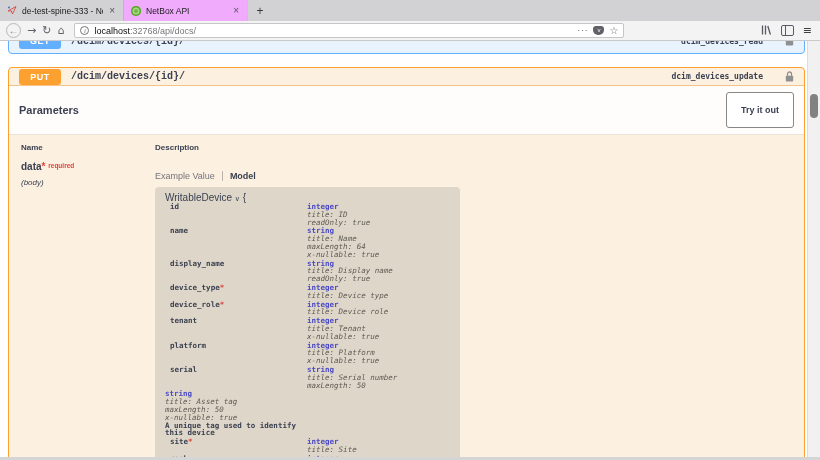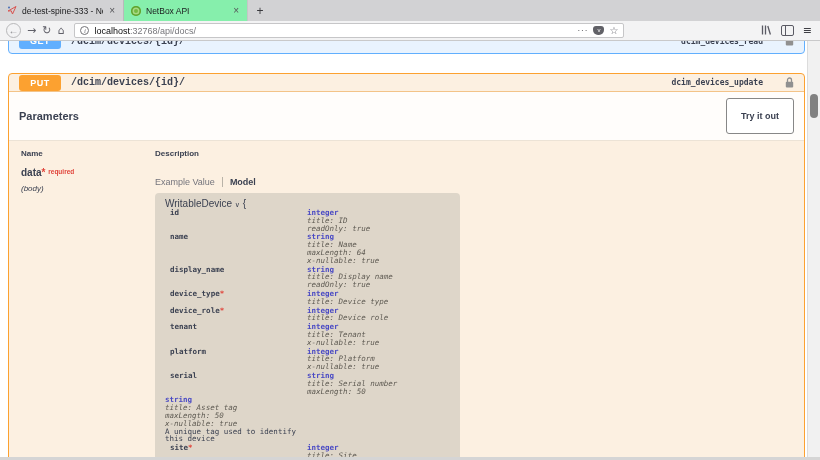--- a/index.html
+++ b/index.html
@@ -2,21 +2,21 @@
 <html style="--put-accent: #fca130; --get-accent: #61affe; --type-color: #4a4ac4; --required-red: #e0443a;"><head>
 <meta charset="utf-8">
 <style>
   * { margin:0; padding:0; box-sizing:border-box; }
   html,body { width:820px; height:460px; overflow:hidden; }
   body { font-family:"Liberation Sans", sans-serif; background:#fff; }
 
   
   .tabbar { height:21px; background:#d2d2d4; display:flex; align-items:stretch; }
   .tab { display:flex; align-items:center; gap:5px; padding:0 7px; width:124px; font-size:8.5px; color:#1b1b1d; border-right:1px solid #b9b9bb; }
-  .tab.active { background:#86efac; border-right:1px solid #c5c5c7; }
+  .tab.active { background:#f0abfc; border-right:1px solid #c5c5c7; }
   .tab-title { flex:1; white-space:nowrap; overflow:hidden; }
   .tab-close { color:#56565a; font-size:10px; line-height:1; padding:0 1px; }
   .newtab { width:24px; display:flex; align-items:center; justify-content:center; font-size:12px; color:#3a3a3e; }
   .favicon { flex:0 0 auto; }
   .fav-swagger { width:10px; height:10px; border-radius:50%; background:#74b943; box-shadow:inset 0 0 0 1.5px #5aa32c, inset 0 0 0 3px #a9d884; }
 
   .toolbar { height:20px; background:#f3f3f4; border-bottom:1px solid #c9c9ca; display:flex; align-items:center; padding:0 6px; gap:6px; }
   .navbtn { color:#5f5f68; font-size:11px; line-height:1; font-family:"DejaVu Sans", sans-serif; }
   .backcircle { width:15px; height:15px; border:1px solid #b7b7b9; border-radius:50%; display:flex; align-items:center; justify-content:center; font-size:10px; color:#8a8a8e; }
   .urlbar { flex:0 0 550px; height:15px; margin-left:4px; background:#fff; border:1px solid #c6c6c8; border-radius:2px; display:flex; align-items:center; padding:0 5px; gap:5px; }
@@ -27,21 +27,21 @@
   .pocket { width:11px; height:9px; background:#616167; border-radius:3px 3px 5px 5px; color:#fff; font-size:6px; line-height:8px; text-align:center; }
   .star-icon { font-size:10px; color:#5f5f68; font-family:"DejaVu Sans", sans-serif; }
   .toolbar-right { display:flex; align-items:center; gap:9px; margin-left:auto; padding-right:2px; }
   .menu-icon { font-size:11px; color:#3e3e44; font-family:"DejaVu Sans", sans-serif; }
 
   
   .content { position:relative; height:416px; background:#fff; overflow:hidden; }
   .mono { font-family:"DejaVu Sans Mono", monospace; }
 
   .opblock { border-radius:4px; margin:0 15px 0 8px; }
-  .opblock-get { margin-top:-13px; margin-bottom:19px; height:26px; background:#e9f3fe; border:1px solid var(--get-accent,#61affe); display:flex; align-items:center; padding:0 10px; gap:10px; }
+  .opblock-get { margin-top:-13px; margin-bottom:13px; height:26px; background:#e9f3fe; border:1px solid var(--get-accent,#61affe); display:flex; align-items:center; padding:0 10px; gap:10px; }
   .method-btn { min-width:42px; height:16px; border-radius:3px; color:#fff; font-size:9px; font-weight:bold; display:flex; align-items:center; justify-content:center; letter-spacing:.5px; }
   .method-get { background:var(--get-accent,#61affe); }
   .method-put { background:var(--put-accent,#fca130); }
   .op-path { font-size:10px; font-weight:bold; color:#3b4151; flex:1;font-family:Liberation Mono, monospace; }
   .op-id { font-size:8px; font-weight:bold; color:#3b4151; margin-right:12px; }
 
   .opblock-put { border:1px solid var(--put-accent,#fca130); background:#fcf0e1; height:600px; border-radius:4px 4px 0 0; }
   .op-header { height:18px; display:flex; align-items:center; padding:0 10px; gap:10px; border-bottom:1px solid #f3c388; }
   .section-header { background:rgba(255,255,255,.86); display:flex; align-items:center; justify-content:space-between; padding:6px 10px; border-bottom:1px solid #ece3d6; }
   .section-title { font-size:11px; font-weight:bold; color:#3b4151; }
@@ -64,21 +64,21 @@
   .mtab-sep { width:1px; height:10px; background:#b9b3a8; }
 
   .model-box { width:305px; height:290px; background:#ded6c9; border-radius:4px; padding:5px 8px 0 10px; overflow:hidden; }
   .model-title { font-size:10px; font-weight:normal; color:#3b4151; }
   .model-title .chev { font-size:7px; color:#3b4151; font-family:"DejaVu Sans",sans-serif; }
   .prop { display:grid; grid-template-columns:142px 1fr; margin-bottom:1px; font-family:"DejaVu Sans Mono",monospace; font-size:7.5px; }
   .prop-name { color:#3b4151; font-weight:bold; padding-left:5px; line-height:7.8px; }
   .prop-line { line-height:7.8px; }
   .prop-type { color:var(--type-color,#4a4ac4); font-weight:bold; }
   .prop-attr { color:#5e5a52; font-style:italic; }
-  .prop-desc { color:#3b4151; font-weight:normal; }
+  .prop-desc { color:#3b4151; font-weight:bold; }
 
   .scrollbar { position:absolute; top:0; right:0; width:13px; height:416px; background:#f1f1f1; border-left:1px solid #dcdcdc; }
   .scroll-thumb { position:absolute; top:53px; left:2px; width:8px; height:24px; background:#818181; border-radius:4px; }
   .bottom-strip { height:3px; background:#d5d5d5; }
 </style>
 </head>
 <body>
 
 <div>
 

